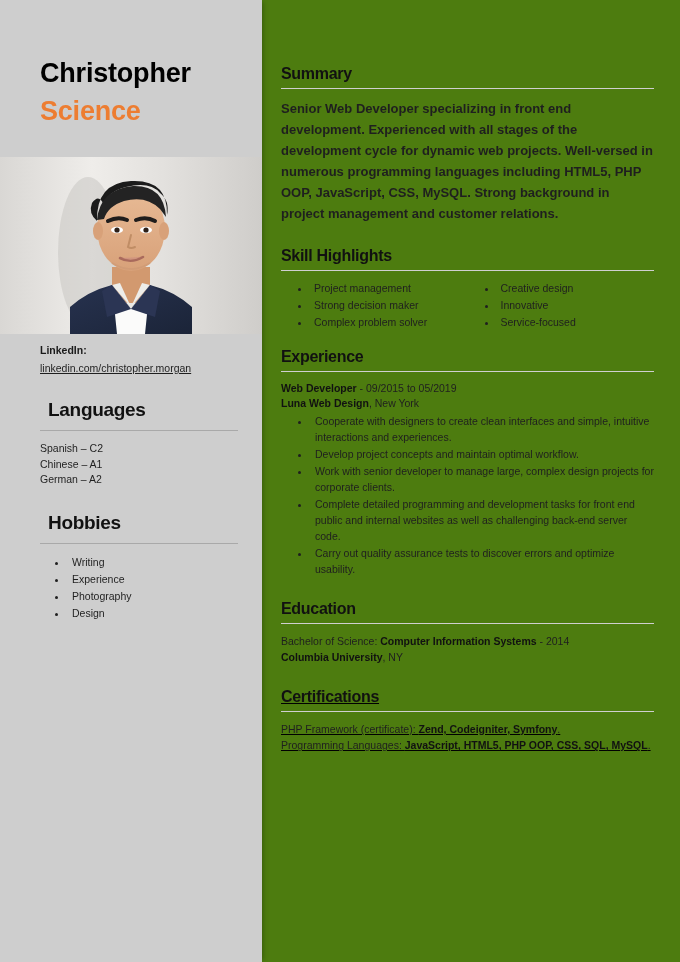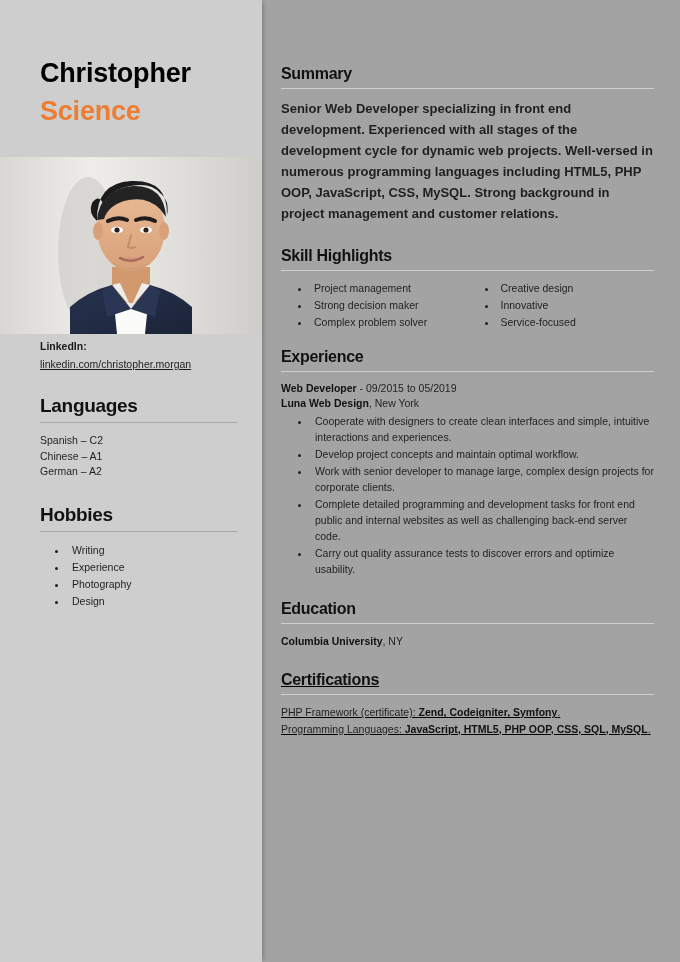--- a/index.html
+++ b/index.html
@@ -11,21 +11,21 @@
     width: 680px;
     height: 962px;
     font-family: "Liberation Sans", sans-serif;
     overflow: hidden;
     position: relative;
   }
   .page {
     position: relative;
     width: 680px;
     height: 962px;
-    background: #a3a3a3;
+    background: #4d7c0f;
   }
 
   
   .sidebar {
     position: absolute;
     left: 0;
     top: 0;
     width: 262px;
     height: 962px;
     background: #cecece;
@@ -63,21 +63,21 @@
   .photo svg { display: block; }
 
   .side-section {
     padding: 0 24px 0 40px;
   }
   .side-h {
     font-size: 19px;
     font-weight: bold;
     color: #111111;
     letter-spacing: -0.3px;
-    margin: 0;
+    margin: 8px;
     padding: 0;
     line-height: 1.25;
   }
   .side-rule {
     height: 1px;
     background: #a9a9a9;
     margin: 4px 0 10px 0;
     width: 198px;
   }
   .side-label {
@@ -350,20 +350,21 @@
         <li>Develop project concepts and maintain optimal workflow.</li>
         <li>Work with senior developer to manage large, complex design projects for corporate clients.</li>
         <li>Complete detailed programming and development tasks for front end public and internal websites as well as challenging back-end server code.</li>
         <li>Carry out quality assurance tests to discover errors and optimize usability.</li>
       </ul>
     </div>
 
     <div class="sec" style="margin-top:21px;">
       <h2 class="sec-h">Education</h2>
       <div class="sec-rule"></div>
+      <div class="edu-line"><span>Bachelor of Science: </span><b>Computer Information Systems</b><span> - 2014</span></div>
       <div class="edu-line"><b>Columbia University</b><span>, NY</span></div>
     </div>
 
     <div class="sec" style="margin-top:21px;text-decoration:underline;">
       <h2 class="sec-h">Certifications</h2>
       <div class="sec-rule"></div>
       <div class="cert-line"><span>PHP Framework (certificate): </span><b>Zend, Codeigniter, Symfony</b><span>.</span></div>
       <div class="cert-line"><span>Programming Languages: </span><b>JavaScript, HTML5, PHP OOP, CSS, SQL, MySQL</b><span>.</span></div>
     </div>
 

